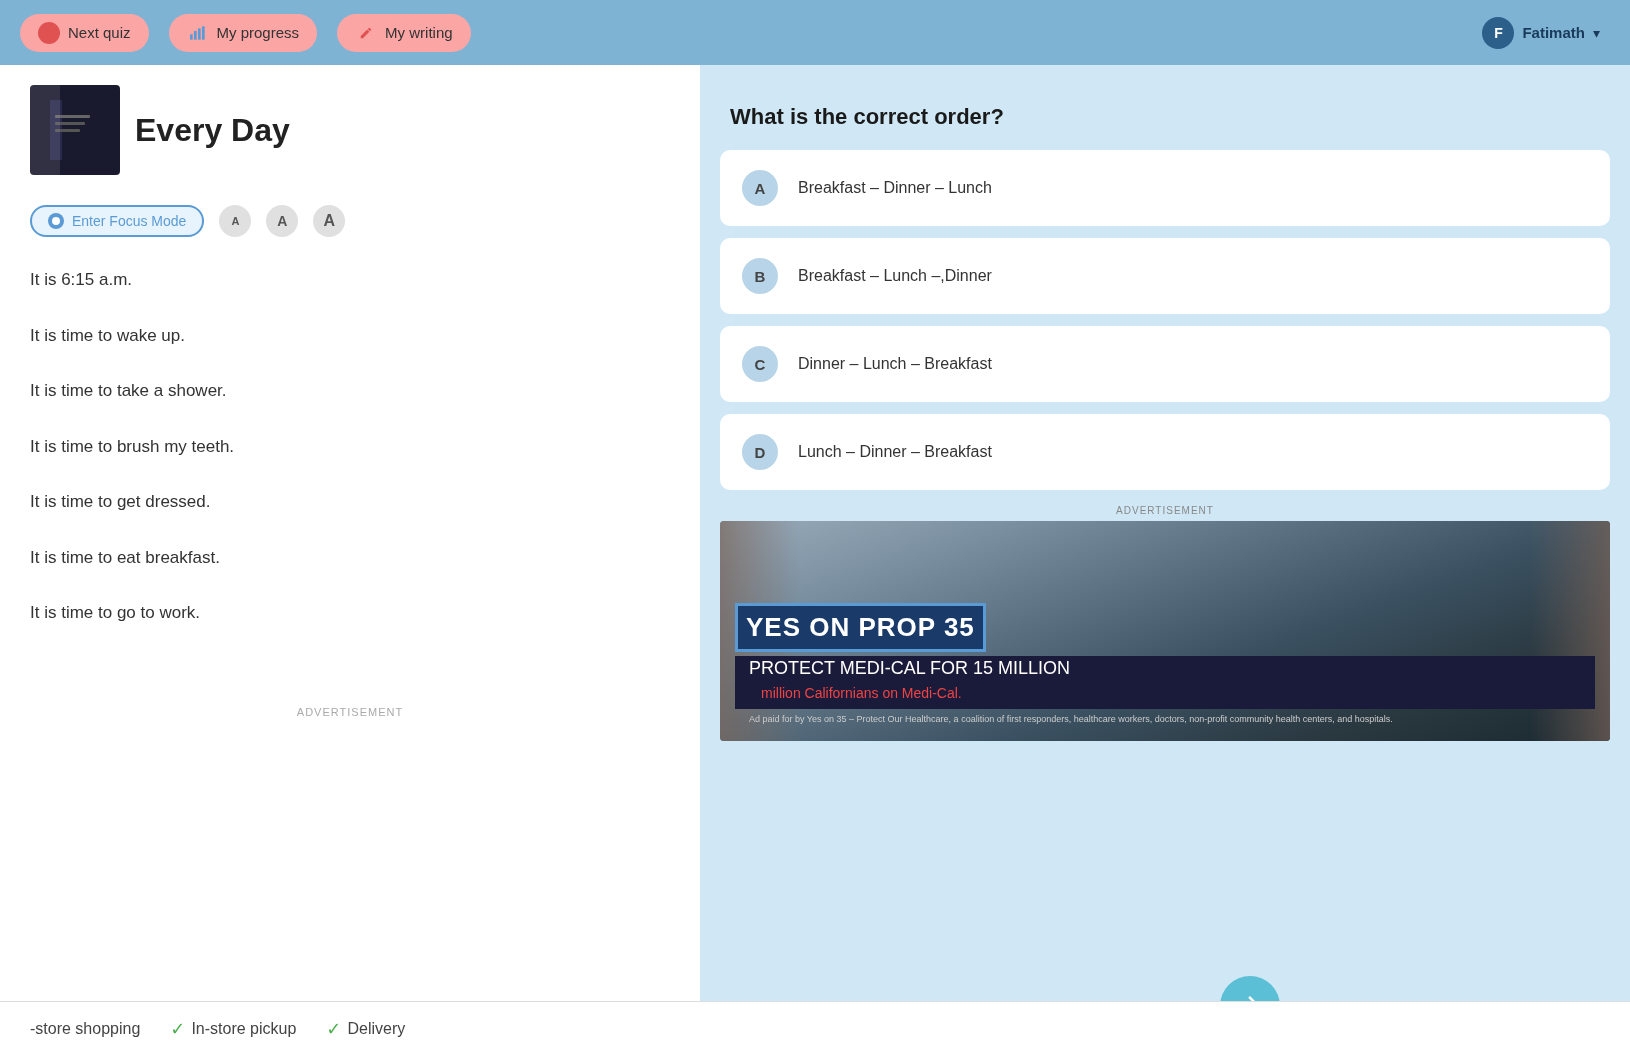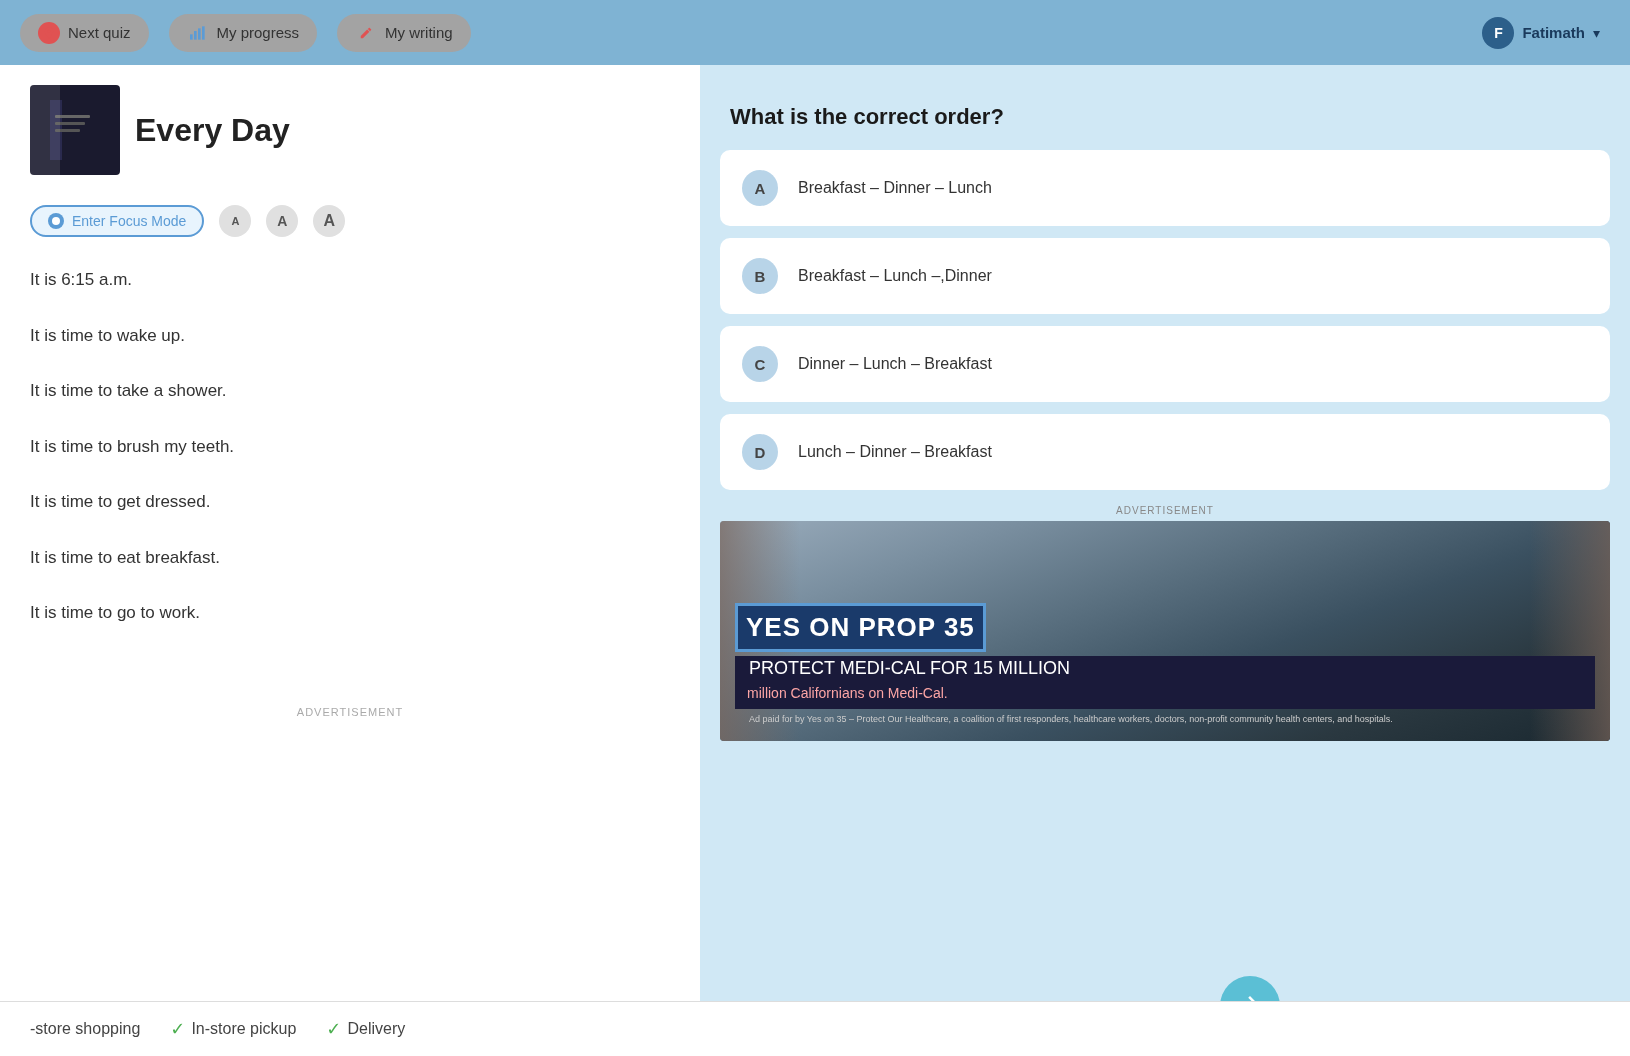--- a/index.html
+++ b/index.html
@@ -19,21 +19,21 @@
       padding: 10px 20px;
       gap: 20px;
       height: 65px;
       position: relative;
     }
 
     .nav-btn {
       display: flex;
       align-items: center;
       gap: 8px;
-      background: #a3a3a3;
+      background: #fca5a5;
       border: none;
       border-radius: 20px;
       padding: 8px 18px;
       font-size: 15px;
       font-weight: 500;
       cursor: pointer;
       color: #333;
     }
 
     .nav-btn .icon-circle {
@@ -298,23 +298,23 @@
       color: white;
       font-size: 18px;
       font-weight: 400;
       padding: 2px 14px;
       display: block;
       margin-top: 4px;
     }
 
     .ad-million {
       background: #1a1a3a;
-      color: #fca5a5;
+      color: #ef4444;
       font-size: 14px;
-      padding: 4px 12px 8px;
+      padding: 4px 26px 8px;
       display: block;
     }
 
     .ad-fine-print {
       font-size: 9px;
       color: #ccc;
       margin-top: 4px;
       padding: 0 14px;
       line-height: 1.4;
     }

